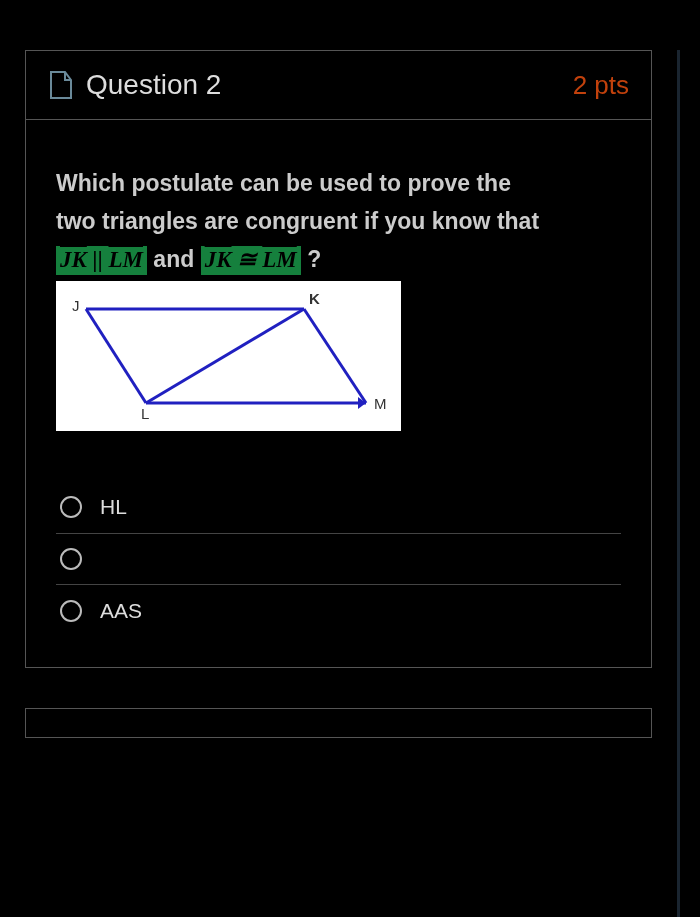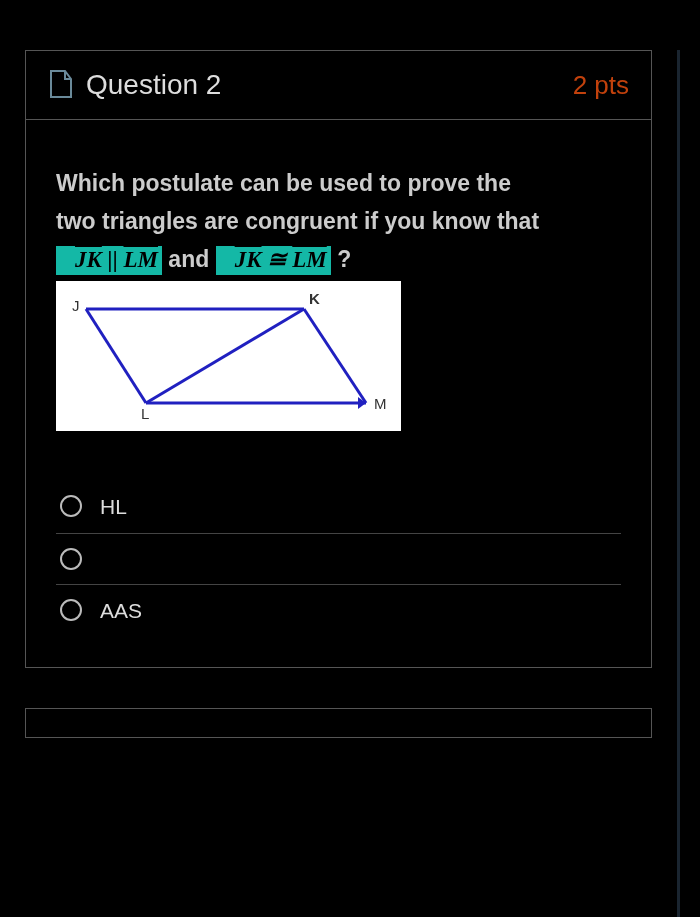--- a/index.html
+++ b/index.html
@@ -30,20 +30,21 @@
     }
     .question-header {
       display: flex;
       justify-content: space-between;
       align-items: center;
       padding: 18px 22px;
       border-bottom: 1px solid #555555;
     }
     .header-left {
       display: flex;
+      align-items: center;
       gap: 12px;
     }
     .doc-icon {
       width: 26px;
       height: 30px;
       display: inline-block;
     }
     .question-title {
       font-size: 28px;
       font-weight: 400;
@@ -56,23 +57,23 @@
     .question-body {
       padding: 45px 30px 30px 30px;
     }
     .prompt {
       font-size: 23px;
       color: #cccccc;
       line-height: 1.65;
       font-weight: 700;
     }
     .math-chunk {
-      background: #14b8a6;
+      background: #15803d;
       color: #000000;
-      padding: 0 4px 2px 19px;
+      padding: 0 4px 2px 4px;
       display: inline-block;
       font-family: "Times New Roman", serif;
       font-style: italic;
       line-height: 1.2;
     }
     .overline {
       text-decoration: overline;
       text-decoration-thickness: 1.5px;
     }
     .diagram {
@@ -80,20 +81,21 @@
       width: 345px;
       height: 150px;
       margin-top: 2px;
       position: relative;
     }
     .options {
       margin-top: 50px;
     }
     .option-row {
       display: flex;
+      align-items: center;
       padding: 14px 4px;
       border-bottom: 1px solid #444444;
       cursor: pointer;
     }
     .option-row:last-child {
       border-bottom: none;
     }
     .radio {
       width: 22px;
       height: 22px;

